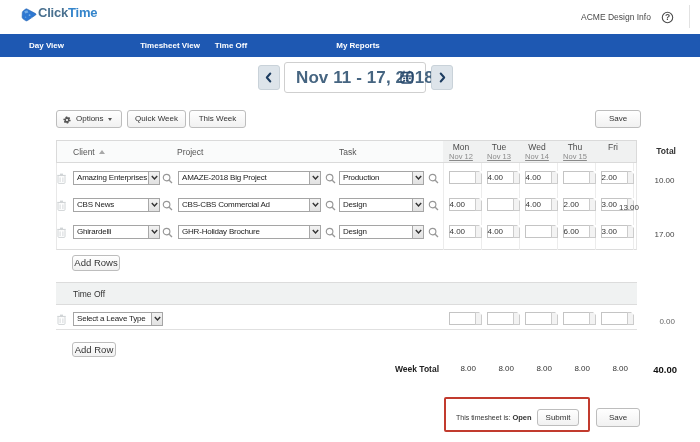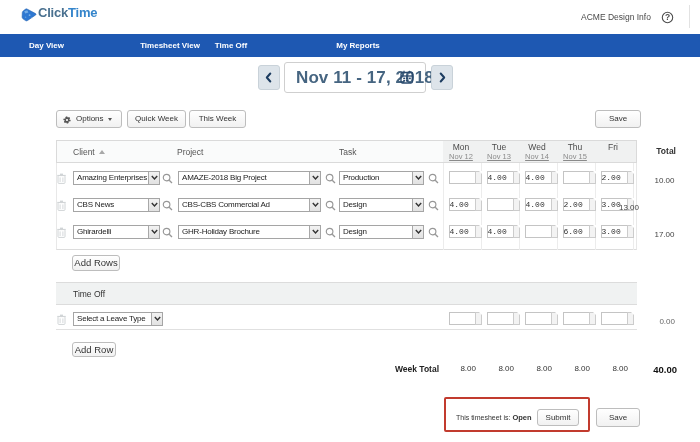--- a/index.html
+++ b/index.html
@@ -8,21 +8,21 @@
 .abs { position:absolute; }
 .btn {
   position:absolute; background:linear-gradient(#ffffff,#f1f1f1);
   border:1px solid #bdbdbd; border-radius:3px; color:#333;
   font-size:8.5px; text-align:center; line-height:19px; white-space:nowrap;
 }
 .navitem { position:absolute; color:#fff; font-weight:bold; font-size:8px; line-height:23px; text-align:center; white-space:nowrap; }
 .sel { position:absolute; background:#fff; border:1px solid #a5a5a5; height:14px; font-size:8px; color:#222; line-height:12px; padding-left:3px; letter-spacing:-0.2px; white-space:nowrap; overflow:hidden; }
 .sel .arr { position:absolute; right:0; top:0; bottom:0; width:11px; background:linear-gradient(#f2f2f2,#e2e2e2); border-left:1px solid #a8a8a8; text-align:center; }
 .cellin { position:absolute; width:33px; height:13px; }
-.cellin .main { position:absolute; left:0; top:0; width:27px; height:13px; background:#fff; border:1px solid #c4c4c4; font-size:8px; color:#333; text-align:center; line-height:11px; padding-right:18px;font-family:Liberation Mono, monospace; }
+.cellin .main { position:absolute; left:0; top:0; width:27px; height:13px; background:#fff; border:1px solid #c4c4c4; font-size:8px; color:#333; text-align:center; line-height:11px; padding-right:18px; }
 .cellin .tab { position:absolute; left:26px; top:0px; width:7px; height:13px; background:#f3f3f3; border:1px solid #cccccc; }
 .cellin .tab:before { content:""; position:absolute; right:-1px; top:-1px; width:0; height:0; border-top:3px solid #fff; border-left:3px solid transparent; }
 .mag { position:absolute; width:11px; height:11px; }
 .trash { position:absolute; width:9px; height:11px; }
 .totaltxt { position:absolute; width:44px; text-align:right; font-size:8px; color:#444; }
 .daycol-line { position:absolute; top:163px; height:87px; width:1px; background:#ececec; }
 </style>
 </head>
 <body>
 <div id="page">

